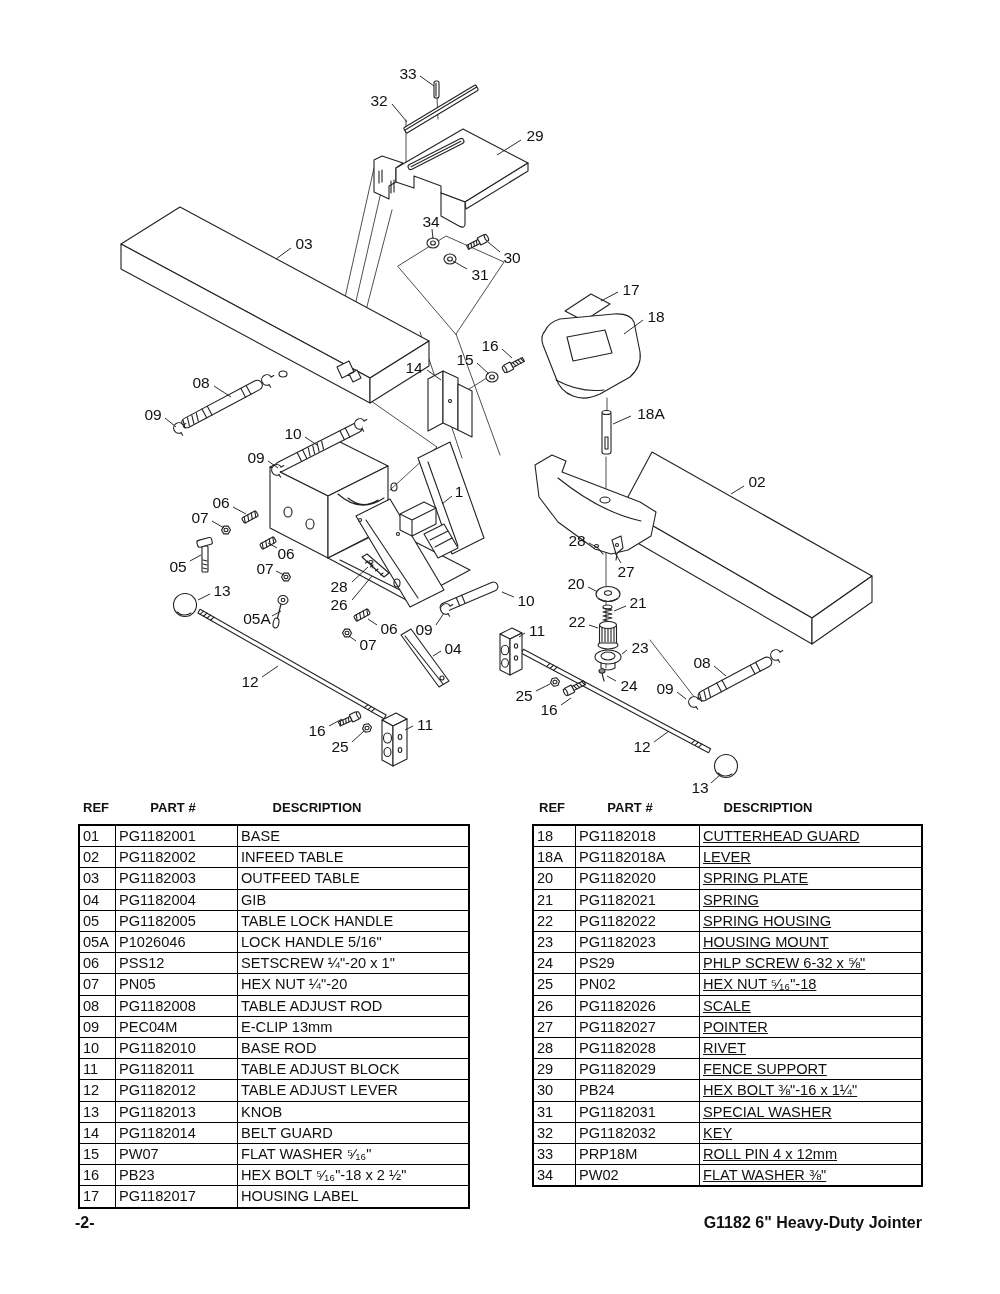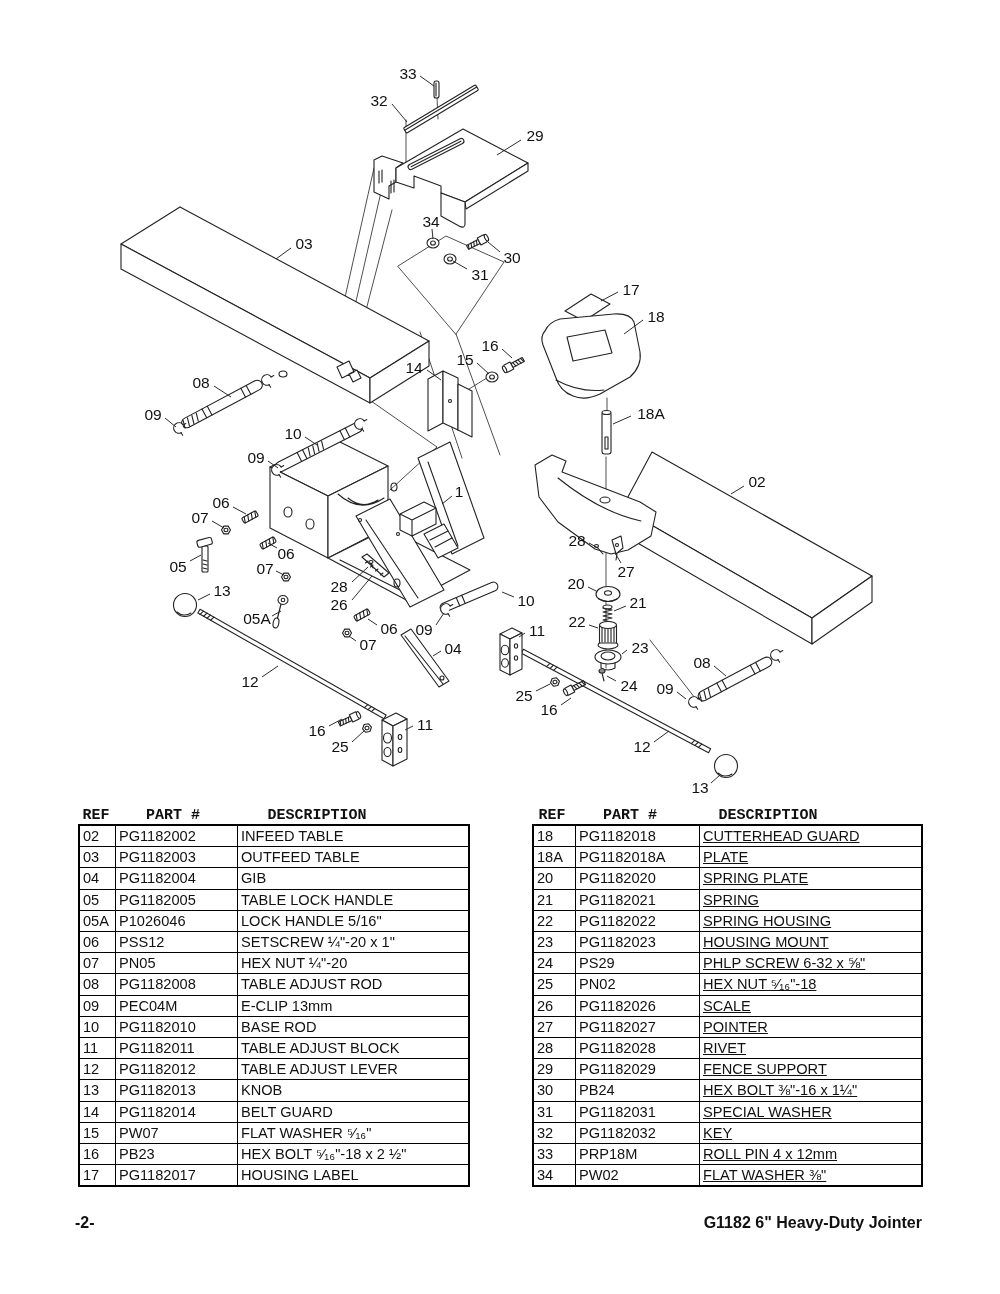--- a/index.html
+++ b/index.html
@@ -8,21 +8,21 @@
     font-family:"Liberation Sans","DejaVu Sans",sans-serif;color:#111;
     overflow:hidden;
   }
   .diagram{position:absolute;left:0;top:0;width:1000px;height:800px;}
   .art{stroke:#222;stroke-width:1.1;fill:none;stroke-linejoin:round;stroke-linecap:round;}
   .wf{fill:#ffffff;}
   .thin{stroke-width:0.8;}
   .callout-line{stroke:#222;stroke-width:0.95;}
   .callout-text{font-family:"Liberation Sans","DejaVu Sans",sans-serif;font-size:15.5px;fill:#111;}
   .ptable{position:absolute;top:800px;}
-  .ptable .hd{display:flex;font-weight:bold;font-size:15px;height:24px;align-items:flex-end;font-family:Liberation Mono, monospace;}
+  .ptable .hd{display:flex;font-weight:bold;font-size:13px;height:24px;align-items:flex-start;}
   .ptable .hd span{display:block;text-align:center;}
   .ptable table{border-collapse:collapse;border:2px solid #000;table-layout:fixed;}
   .ptable td{
     border:1px solid #000;font-size:14.6px;height:20.2px;line-height:20.2px;
     padding:0 0 0 3px;white-space:nowrap;overflow:hidden;
   }
   #tleft table{width:389px;} #tright table{width:388px;}
   #tleft td.c0{width:32px;} #tleft td.c1{width:118px;} #tleft td.c2{width:227px;}
   #tright td.c0{width:38px;} #tright td.c1{width:120px;} #tright td.c2{width:218px;text-decoration:underline;}
   .footer{
@@ -434,20 +434,25 @@
 
 <div id="tleft" class="ptable" style="left:78px;">
   <div class="hd">
     <span style="width:36px">REF</span>
     <span style="width:118px">PART #</span>
     <span style="width:170px">DESCRIPTION</span>
   </div>
   <table>
       <tbody id="tleft-body">
         <tr>
+          <td class="c0">01</td>
+          <td class="c1">PG1182001</td>
+          <td class="c2">BASE</td>
+        </tr>
+        <tr>
           <td class="c0">02</td>
           <td class="c1">PG1182002</td>
           <td class="c2">INFEED TABLE</td>
         </tr>
         <tr>
           <td class="c0">03</td>
           <td class="c1">PG1182003</td>
           <td class="c2">OUTFEED TABLE</td>
         </tr>
         <tr>
@@ -538,21 +543,21 @@
   <table>
       <tbody id="tright-body">
         <tr>
           <td class="c0">18</td>
           <td class="c1">PG1182018</td>
           <td class="c2">CUTTERHEAD GUARD</td>
         </tr>
         <tr>
           <td class="c0">18A</td>
           <td class="c1">PG1182018A</td>
-          <td class="c2">PLATE</td>
+          <td class="c2">LEVER</td>
         </tr>
         <tr>
           <td class="c0">20</td>
           <td class="c1">PG1182020</td>
           <td class="c2">SPRING PLATE</td>
         </tr>
         <tr>
           <td class="c0">21</td>
           <td class="c1">PG1182021</td>
           <td class="c2">SPRING</td>

